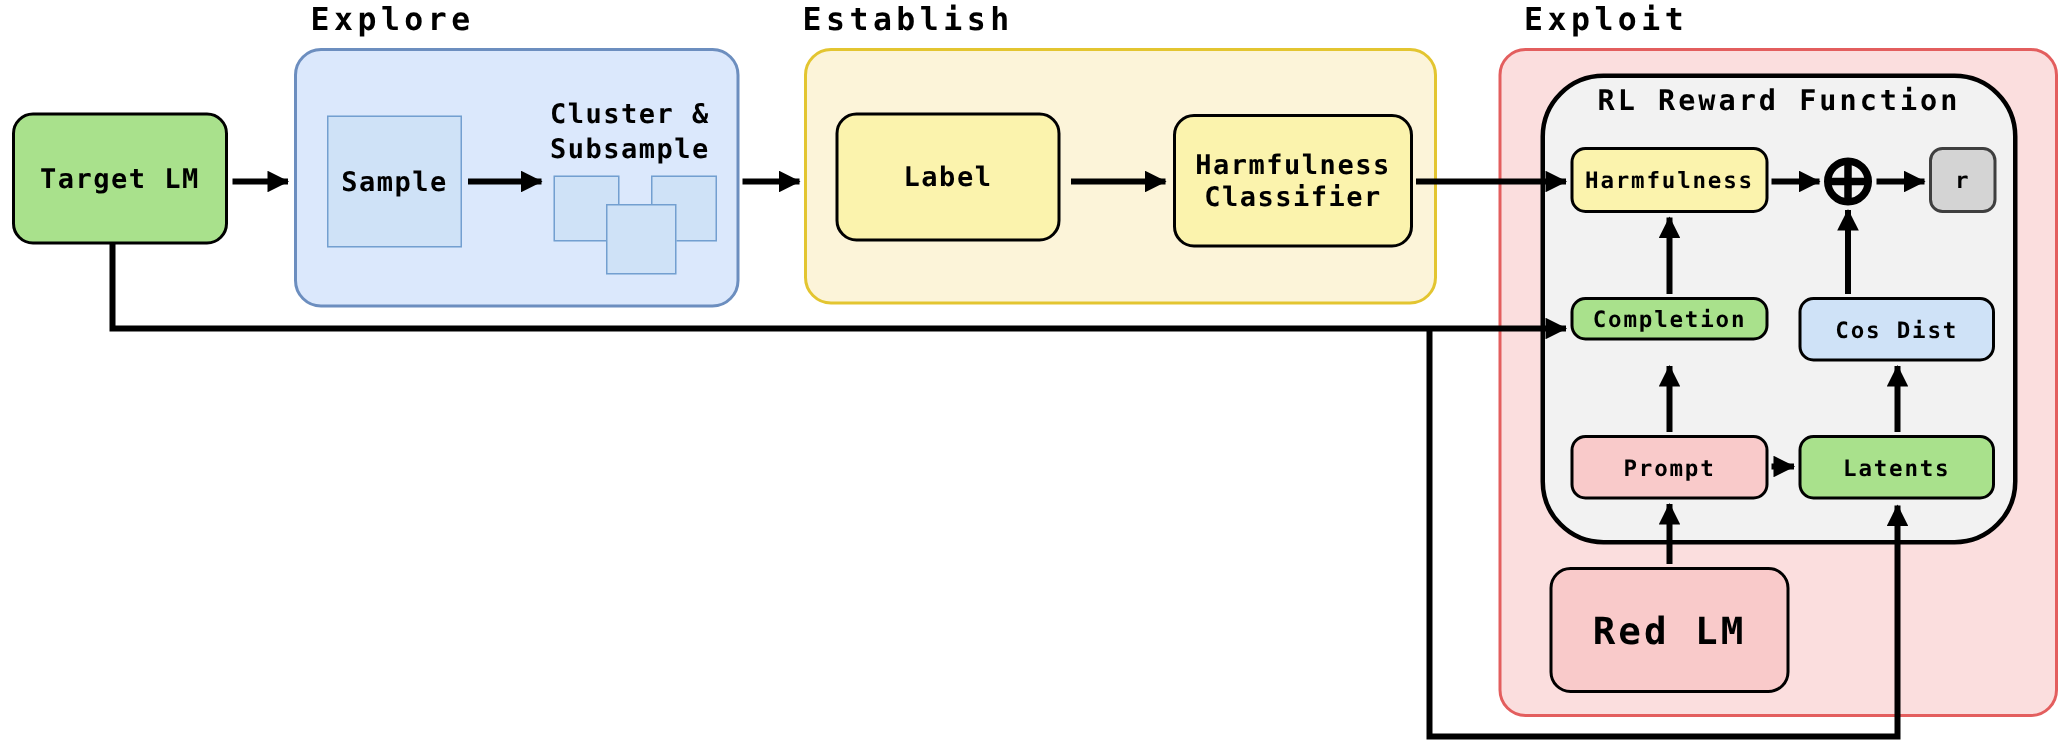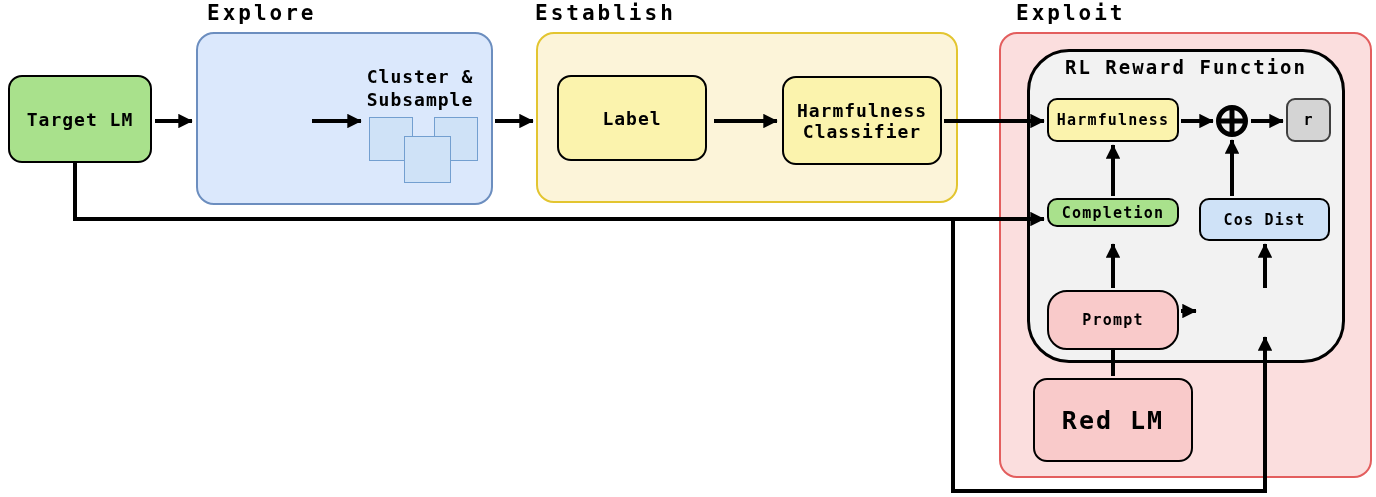--- a/index.html
+++ b/index.html
@@ -24,21 +24,21 @@
   .sq{background:#cfe2f7;border:1.5px solid #739fd0;z-index:4;}
   .sq1{left:369px;top:117px;width:44px;height:44px;}
   .sq2{left:434px;top:117px;width:44px;height:44px;}
   .sq3{left:404px;top:136px;width:47px;height:47px;z-index:5;}
   .label-node{left:557px;top:75px;width:150px;height:86px;background:#fbf3ad;border:2px solid #000;border-radius:14px;font-size:18px;letter-spacing:1px;}
   .classifier-node{left:782px;top:76px;width:160px;height:89px;background:#fbf3ad;border:2px solid #000;border-radius:14px;font-size:18px;letter-spacing:1px;}
   .harmfulness-node{left:1047px;top:98px;width:132px;height:44px;background:#fbf3ad;border:2px solid #000;border-radius:10px;}
   .r-node{left:1286px;top:98px;width:45px;height:44px;background:#d4d4d4;border:2px solid #3f3f3f;border-radius:9px;}
   .completion-node{left:1047px;top:198px;width:132px;height:29px;background:#a9e18c;border:2px solid #000;border-radius:10px;}
   .cosdist-node{left:1199px;top:198px;width:131px;height:43px;background:#cfe2f7;border:2px solid #000;border-radius:10px;}
-  .prompt-node{left:1047px;top:290px;width:132px;height:60px;background:#f9caca;border:2px solid #000;border-radius:20px;}
+  .prompt-node{left:1047px;top:290px;width:132px;height:43px;background:#f9caca;border:2px solid #000;border-radius:10px;}
   .latents-node{left:1199px;top:290px;width:131px;height:43px;background:#a9e18c;border:2px solid #000;border-radius:10px;}
   .redlm-node{left:1033px;top:378px;width:160px;height:84px;background:#f9caca;border:2px solid #000;border-radius:14px;font-size:25px;letter-spacing:2px;}
   .wires{left:0;top:0;width:1376px;height:497px;z-index:3;pointer-events:none;}
   .xor-wrap{left:1212px;top:101px;width:40px;height:40px;z-index:4;}
 </style>
 </head>
 <body>
 
 <div class="canvas">
 
@@ -73,20 +73,23 @@
       <path d="M1113,376 V336" marker-end="url(#ah)"></path>
       <path d="M75,162 V219 H1044" marker-end="url(#ah)"></path>
       <path d="M953,219 V491 H1265 V337" marker-end="url(#ah)"></path>
     </g>
   </svg>
 
   <div class="abs node target-lm">
     <span>Target LM</span>
   </div>
 
+  <div class="abs node sample">
+    <span>Sample</span>
+  </div>
 
   <div class="abs cluster-label">Cluster &amp;
 Subsample</div>
   <div class="abs sq sq1"></div>
   <div class="abs sq sq2"></div>
   <div class="abs sq sq3"></div>
 
   <div class="abs node label-node">
     <span>Label</span>
   </div>
@@ -117,18 +120,21 @@
   </div>
 
   <div class="abs node small-label cosdist-node">
     <span>Cos Dist</span>
   </div>
 
   <div class="abs node small-label prompt-node">
     <span>Prompt</span>
   </div>
 
+  <div class="abs node small-label latents-node">
+    <span>Latents</span>
+  </div>
 
   <div class="abs node redlm-node">
     <span>Red LM</span>
   </div>
 
 </div>
 
 </body></html>

